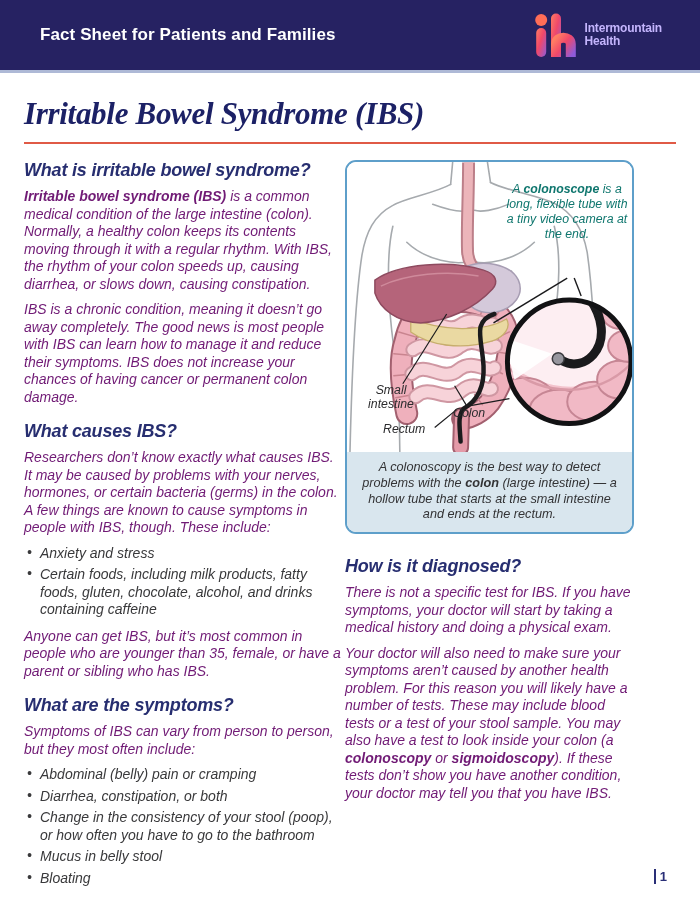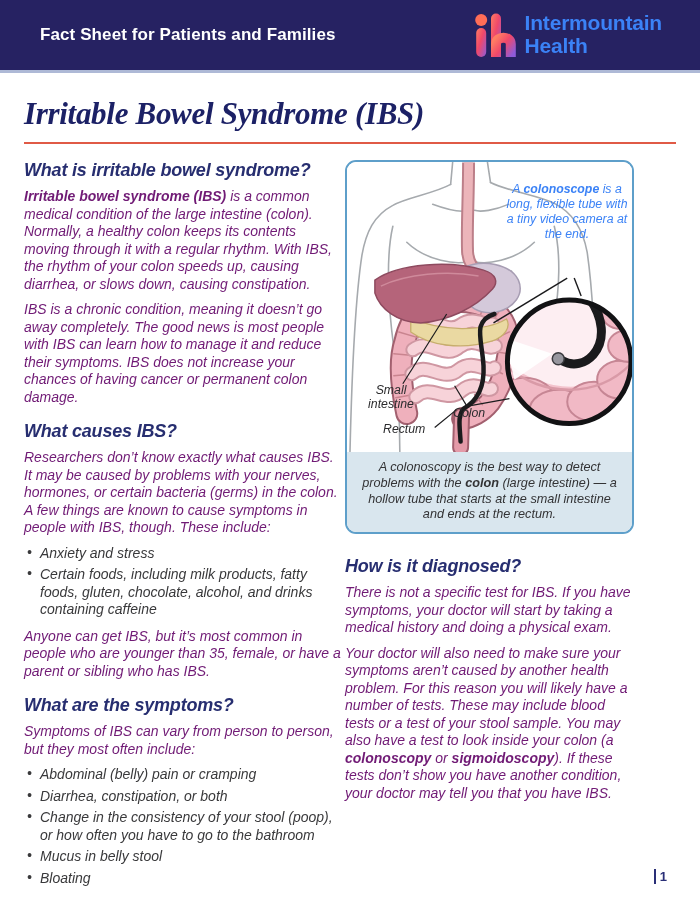--- a/index.html
+++ b/index.html
@@ -9,21 +9,21 @@
     -webkit-font-smoothing:antialiased;
   }
   
   .banner{
     height:73px;background:#262262;border-bottom:3px solid #aeb9d6;
     display:flex;align-items:center;justify-content:space-between;
     padding:0 38px 0 40px;box-sizing:border-box;
   }
   .banner-title{color:#ffffff;font-size:17px;font-weight:bold;letter-spacing:.1px;}
   .logo{display:flex;align-items:center;gap:8px;}
-  .logo-text{color:#3b82f6;font-size:21px;font-weight:bold;line-height:1.08;letter-spacing:-.2px;}
+  .logo-text{color:#c4b5fd;font-size:12px;font-weight:bold;line-height:1.08;letter-spacing:-.2px;}
   
   main{padding:0 24px;box-sizing:border-box;font-style:italic;}
   h1{
     font-family:"Liberation Serif",serif;font-weight:bold;
     font-size:31px;color:#1c2166;margin:23px 0 0;letter-spacing:-.3px;
   }
   .rule{height:2px;background:#e05a46;margin-top:10px;}
   .columns{display:flex;gap:3px;margin-top:16px;}
   .col-left{width:318px;flex:none;}
   .col-right{width:289px;flex:none;}
@@ -33,21 +33,21 @@
   p b, li b, figcaption b, .callout b{font-weight:bold;}
   ul{margin:2px 0 9px;padding:0;list-style:none;}
   li{position:relative;padding-left:16px;margin:4px 0;font-size:14px;line-height:17.5px;color:#39393b;}
   li::before{content:"•";position:absolute;left:3px;top:-1px;color:#39393b;}
   
   figure{margin:0;border:2px solid #5e9fca;border-radius:11px;overflow:hidden;background:#fff;}
   .fig-art{position:relative;height:290px;background:#fff;}
   .fig-art svg{position:absolute;left:0;top:0;}
   .callout{
     position:absolute;top:20px;right:4px;width:122px;text-align:center;
-    font-size:12.3px;line-height:15px;color:#3b82f6;
+    font-size:12.3px;line-height:15px;color:#0f766e;
   }
   .lbl{position:absolute;font-size:12.3px;line-height:13.5px;color:#2c2c2e;text-align:center;}
   .lbl-smint{left:11px;top:222px;width:66px;}
   .lbl-rectum{left:36px;top:261px;}
   .lbl-colon{left:106px;top:245px;}
   figcaption{
     background:#d9e6ee;padding:8px 13px 9px;text-align:center;
     font-size:12.7px;line-height:15.8px;color:#333335;
   }
   .col-right h2{margin-top:22px;}

